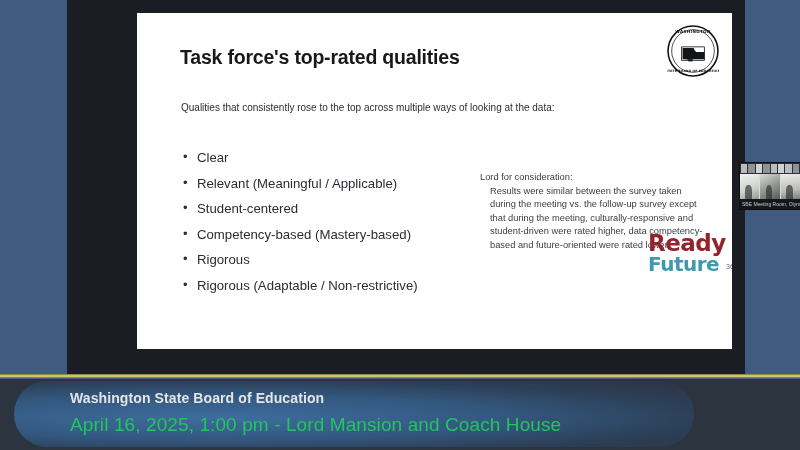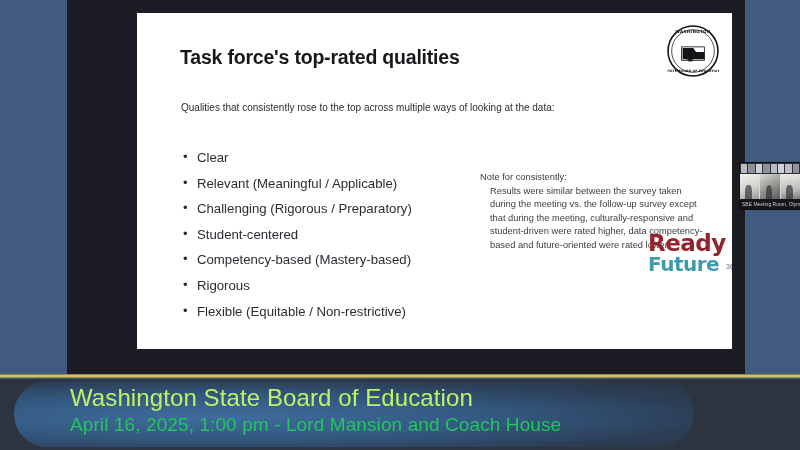--- a/index.html
+++ b/index.html
@@ -222,23 +222,23 @@
     background: radial-gradient(ellipse at 30% 55%, #3e6d9e 0%, #33587f 42%, #2c3f57 72%, #2c3440 100%);
     border-radius: 34px;
   }
   #banner-text {
     position: absolute;
     left: 70px; top: 5px;
     width: 590px;
   }
   #banner-line-1 {
     display: block;
-    font-size: 24px;
-    font-weight: normal;
-    color: #bef264;
+    font-size: 14px;
+    font-weight: bold;
+    color: #e5e5e5;
     line-height: 28px;
     letter-spacing: 0.1px;
   }
   #banner-line-2 {
     display: block;
     font-size: 19px;
     font-weight: normal;
     color: #22c55e;
     line-height: 25px;
     letter-spacing: 0.1px;
@@ -267,29 +267,28 @@
         </svg>
       </div>
 
       <h1 id="slide-title">Task force's top-rated qualities</h1>
 
       <p id="slide-subtitle">Qualities that consistently rose to the top across multiple ways of looking at the data:</p>
 
       <ul id="qualities-list">
         <li>Clear</li>
         <li>Relevant (Meaningful / Applicable)</li>
-        <li>Challenging (Rigorous / Preparatory)</li>
         <li>Student-centered</li>
         <li>Competency-based (Mastery-based)</li>
         <li>Rigorous</li>
-        <li>Flexible (Equitable / Non-restrictive)</li>
+        <li>Rigorous (Adaptable / Non-restrictive)</li>
       </ul>
 
       <div id="note-block">
-        <span id="note-heading">Note for consistently:</span>
+        <span id="note-heading">Lord for consideration:</span>
         <span id="note-body">Results were similar between the survey taken during the meeting vs. the follow-up survey except that during the meeting, culturally-responsive and student-driven were rated higher, data competency-based and future-oriented were rated lower.</span>
       </div>
 
       <div id="future-ready-logo">
         <span id="fr-ready">Ready</span>
         <span id="fr-future">Future</span>
         <span id="slide-page-number">36</span>
       </div>
 
     </div>

